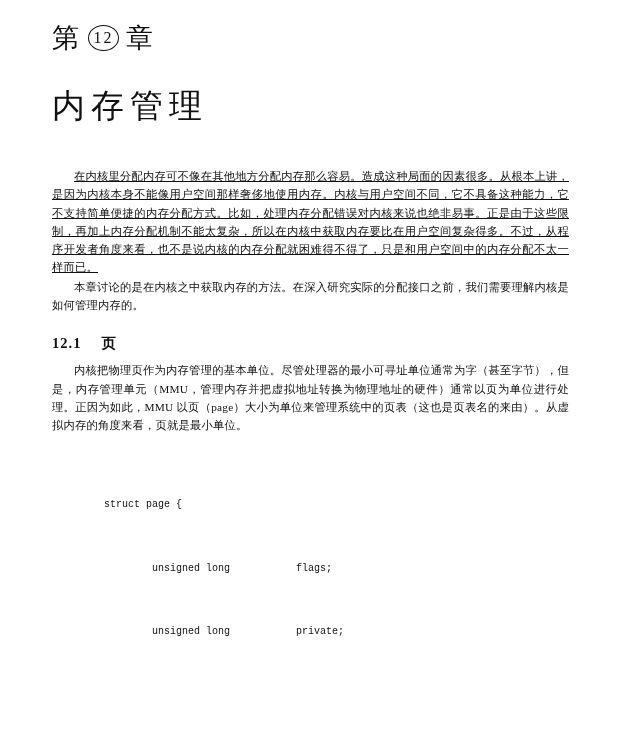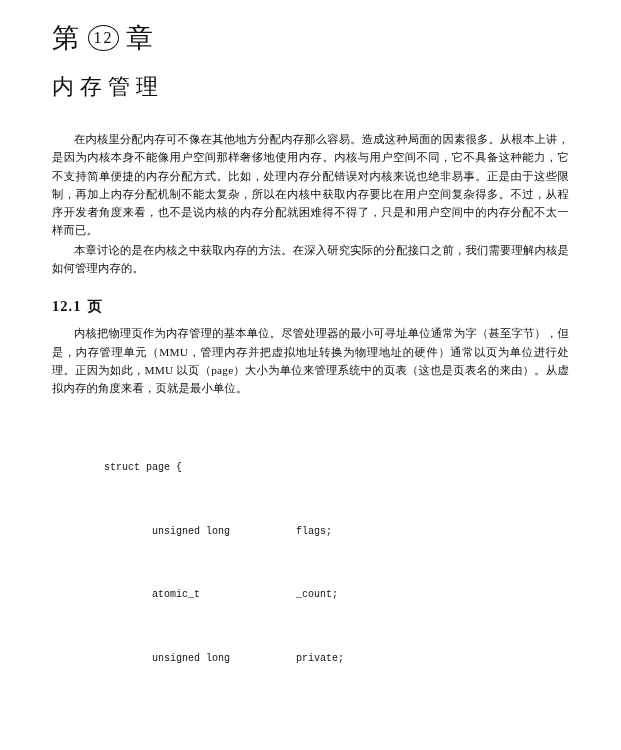--- a/index.html
+++ b/index.html
@@ -41,47 +41,49 @@
     height: 24px;
     border: 1.6px solid #111;
     border-radius: 50%;
     font-size: 16px;
     margin: 0 7px;
     line-height: 1;
     font-family: "Liberation Serif", serif;
     text-align: right;
   }
   .chapter-title {
-    font-size: 22px;
+    font-size: 33px;
     letter-spacing: 6px;
-    margin: 16px 0 0 0;
+    margin: 28px 0 0 0;
     font-family: "DejaVu Serif", "Liberation Serif", serif;
     font-weight: normal;
   }
   .body-text {
     font-size: 11.3px;
     line-height: 1.62;
     text-align: justify;
     margin: 0 0 1px 0;
     letter-spacing: 0.2px;
   }
   .first-para {
-    margin-top: 28px;
+    margin-top: 38px;
+    text-decoration: underline;
   }
   .indent {
     text-indent: 22px;
   }
   .section-head {
     font-size: 14.5px;
     font-weight: bold;
     margin: 20px 0 8px 0;
     letter-spacing: 1px;
     font-family: "DejaVu Serif", "Liberation Serif", serif;
   }
   .section-num {
+    margin-right: 14px;
     font-family: "Liberation Serif", serif;
     text-align: right;
   }
   .code-block {
     margin: 14px 0 10px 0;
     padding-left: 52px;
     font-family: "Liberation Mono", "DejaVu Sans Mono", monospace;
     font-size: 10px;
     line-height: 1.52;
     white-space: pre;
@@ -111,21 +113,20 @@
   <div class="section-head">
     <span class="section-num">12.1</span>
     <span>页</span>
   </div>
 
   <p class="body-text indent">内核把物理页作为内存管理的基本单位。尽管处理器的最小可寻址单位通常为字（甚至字节），但是，内存管理单元（MMU，管理内存并把虚拟地址转换为物理地址的硬件）通常以页为单位进行处理。正因为如此，MMU 以页（page）大小为单位来管理系统中的页表（这也是页表名的来由）。从虚拟内存的角度来看，页就是最小单位。</p>
 
   <div class="code-block">
     <div class="code-line">struct page {</div>
     <div class="code-line">        unsigned long           flags;</div>
-    <div class="code-line">        atomic_t                _count;</div>
     <div class="code-line">        unsigned long           private;</div>
     
     
     
     
     
   </div>
 
 </div>
 

